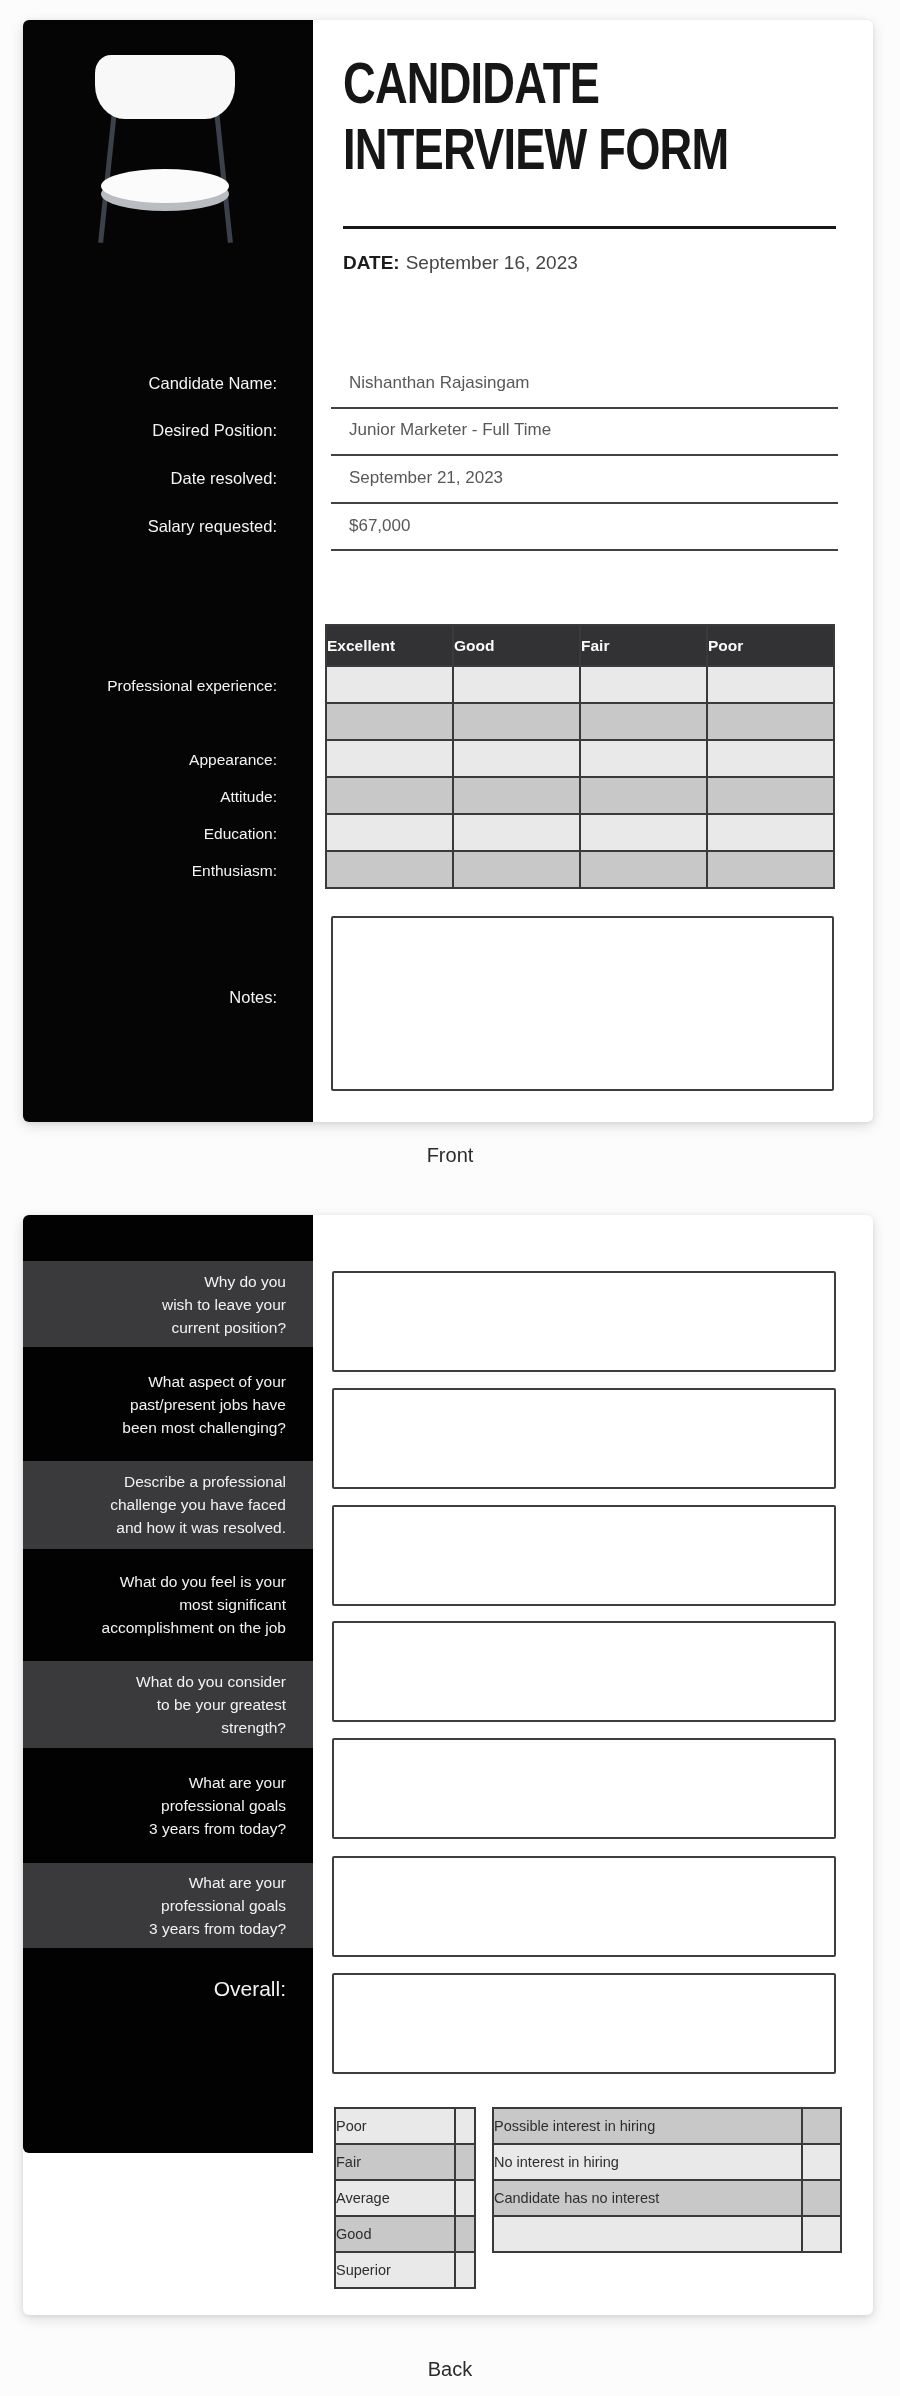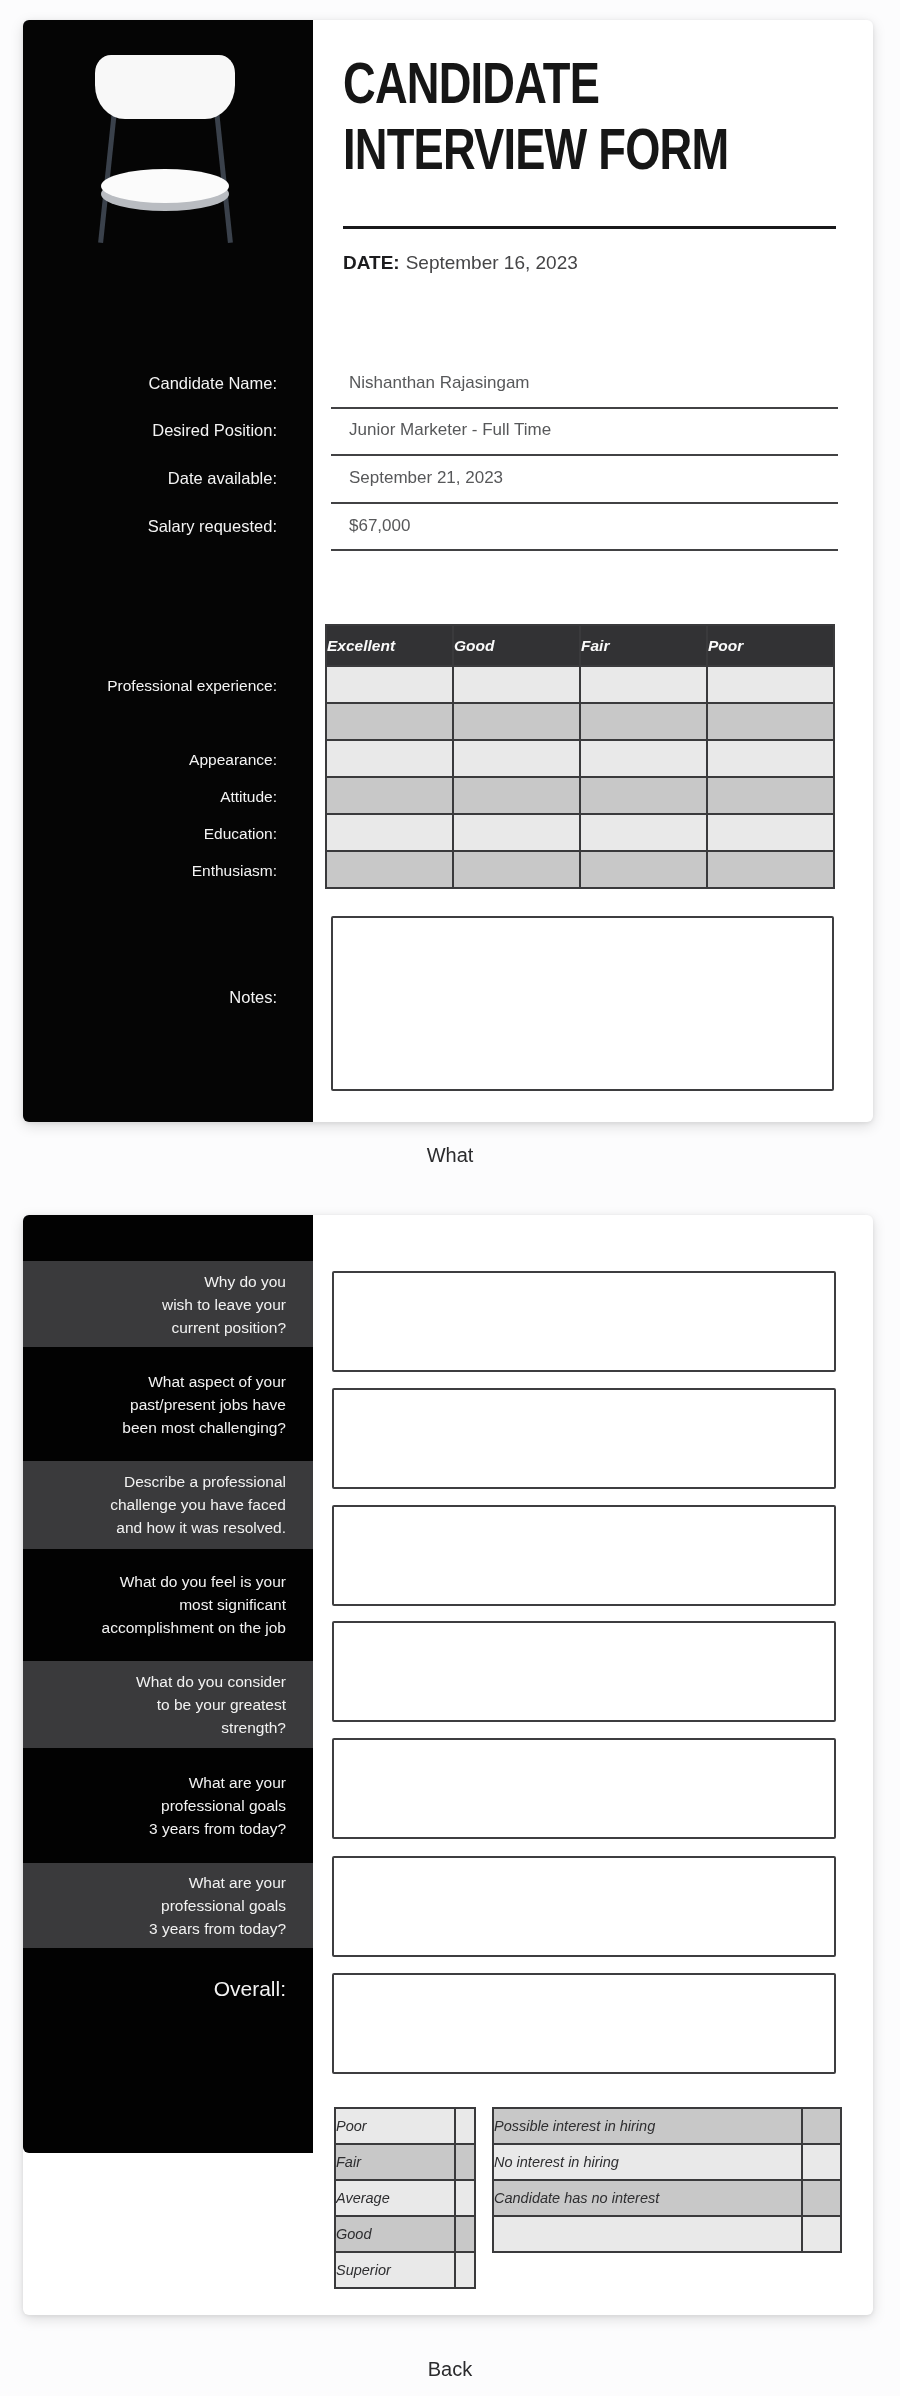--- a/index.html
+++ b/index.html
@@ -59,21 +59,21 @@
   }
   .f-label { height:28px; line-height:28px; }
   .f-value {
     position:absolute; left:326px; height:28px; line-height:28px;
     font-size:17px; color:#57585a;
   }
   .f-line { position:absolute; left:308px; width:507px; height:2px; background:#424244; }
 
   .rate-table-wrap { position:absolute; left:302px; top:604px; }
   table.grid { border-collapse:collapse; table-layout:fixed; }
-  table.grid td, table.grid th { border:2px solid #3a3a3c; padding:0;font-style:italic; }
+  table.grid td, table.grid th { border:2px solid #3a3a3c; padding:0; }
   .rate-table { width:510px; }
   .rate-table th {
     height:41px; background:#323234; color:#fafafa; font-size:15.5px; font-weight:bold;
     text-align:left; padding-left:13px;
   }
   .rate-table td { height:37px; }
   tr.row-light td { background:#e9e9e9; }
   tr.row-dark  td { background:#c8c8c8; }
   .rate-label { height:37px; line-height:37px; font-size:15.5px; }
 
@@ -130,21 +130,21 @@
     <div class="title">CANDIDATE
 INTERVIEW FORM</div>
     <div class="title-rule"></div>
 
     <div class="date-row">
       <span class="dl">DATE:</span><span>September 16, 2023</span>
     </div>
 
     <div class="side-label f-label" style="top:349px;">Candidate Name:</div>
     <div class="side-label f-label" style="top:396px;text-align:right;">Desired Position:</div>
-    <div class="side-label f-label" style="top:444px;">Date available:</div>
+    <div class="side-label f-label" style="top:444px;">Date resolved:</div>
     <div class="side-label f-label" style="top:492px;">Salary requested:</div>
 
     <div class="f-value" style="top:349px;">Nishanthan Rajasingam</div>
     <div class="f-line" style="top:387px;"></div>
     <div class="f-value" style="top:396px;">Junior Marketer - Full Time</div>
     <div class="f-line" style="top:434px;"></div>
     <div class="f-value" style="top:444px;">September 21, 2023</div>
     <div class="f-line" style="top:482px;"></div>
     <div class="f-value" style="top:492px;">$67,000</div>
     <div class="f-line" style="top:529px;"></div>
@@ -201,21 +201,21 @@
               <td></td>
         </tr>
       </tbody>
         </table>
     </div>
 
     <div class="side-label notes-label">Notes:</div>
     <div class="notes-box"></div>
   </div>
 
-  <div class="page-caption caption-front">What</div>
+  <div class="page-caption caption-front">Front</div>
 
   <div class="card back">
     <div class="band-stack">
       <div class="band black" style="height:54px;"></div>
       <div class="band gray" style="height:102px;">Why do you
 wish to leave your
 current position?</div>
       <div class="band black" style="height:134px;">What aspect of your
 past/present jobs have
 been most challenging?</div>

